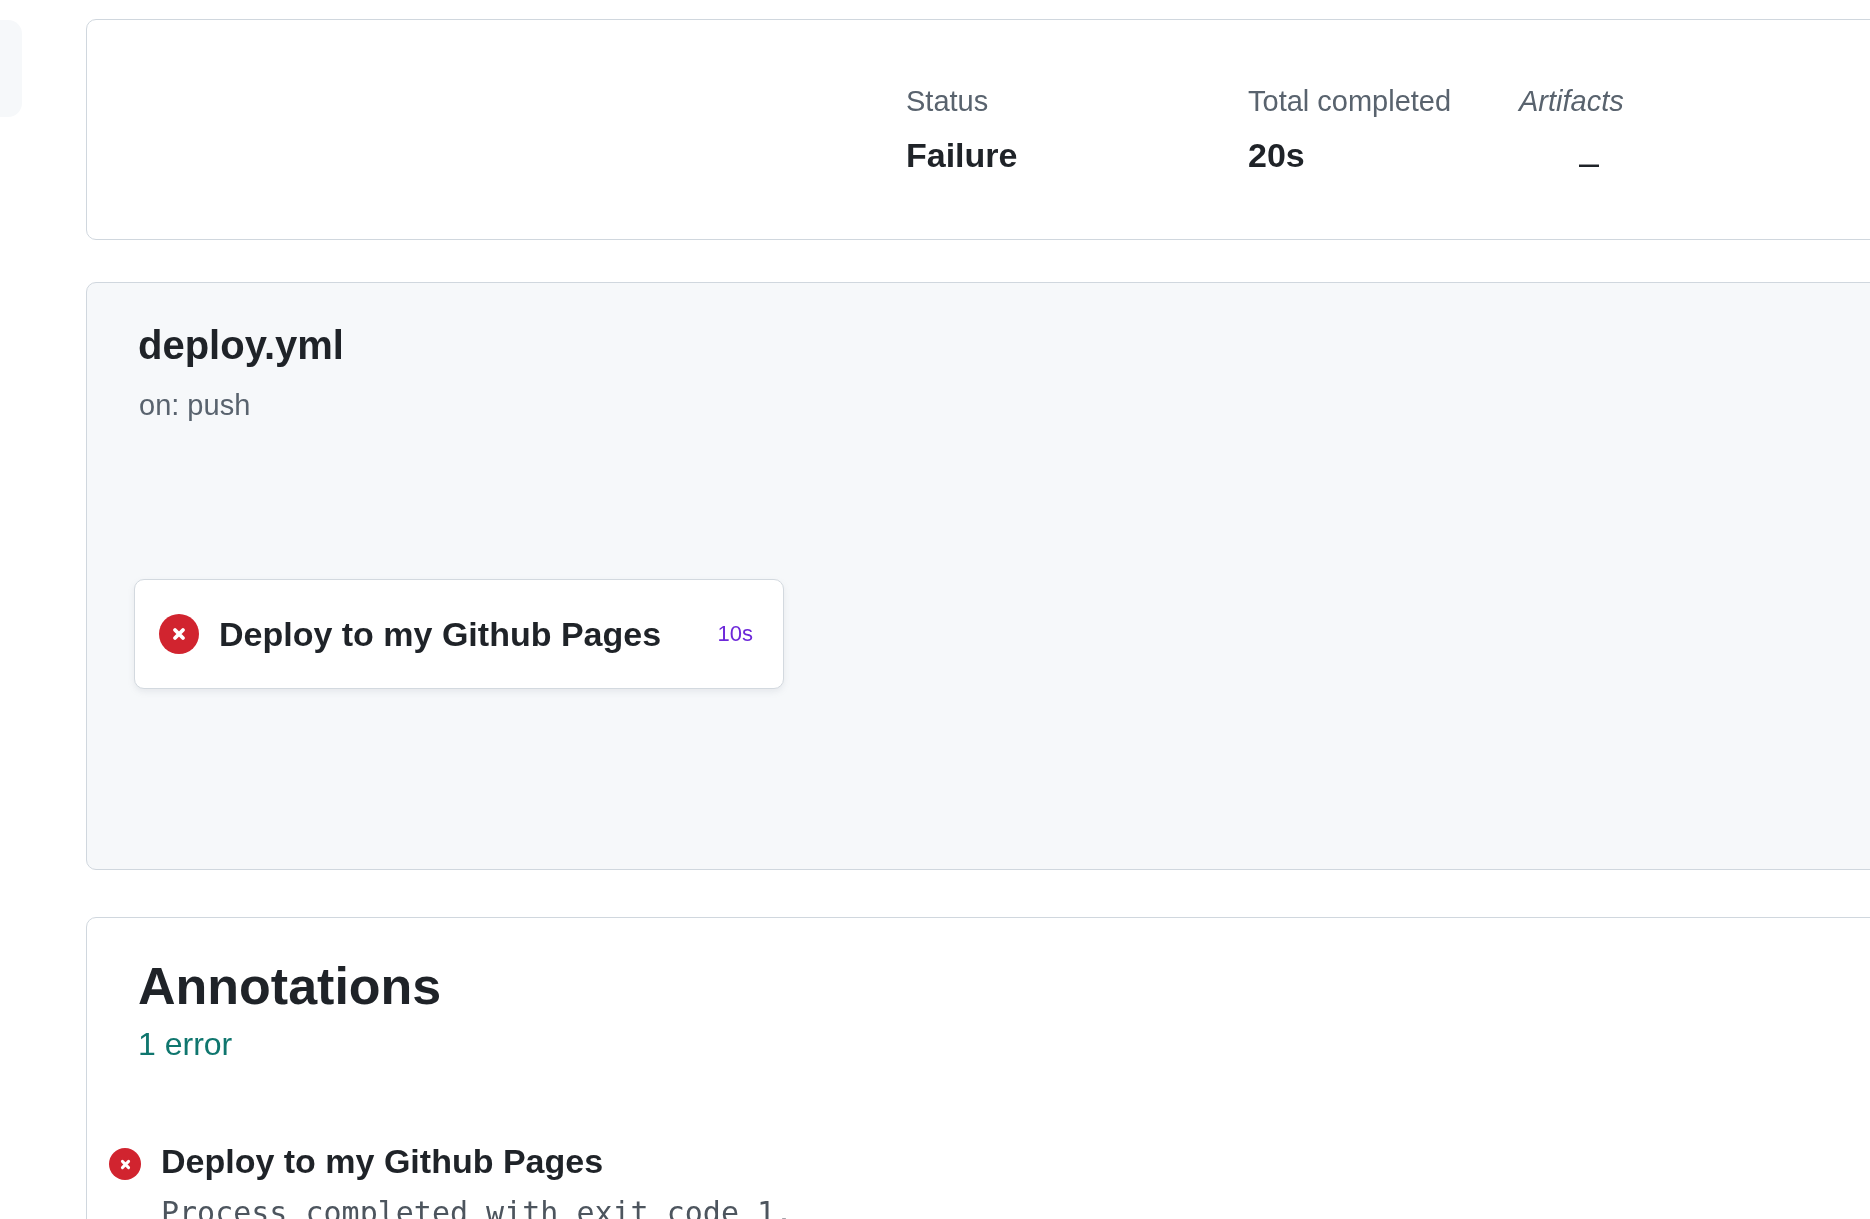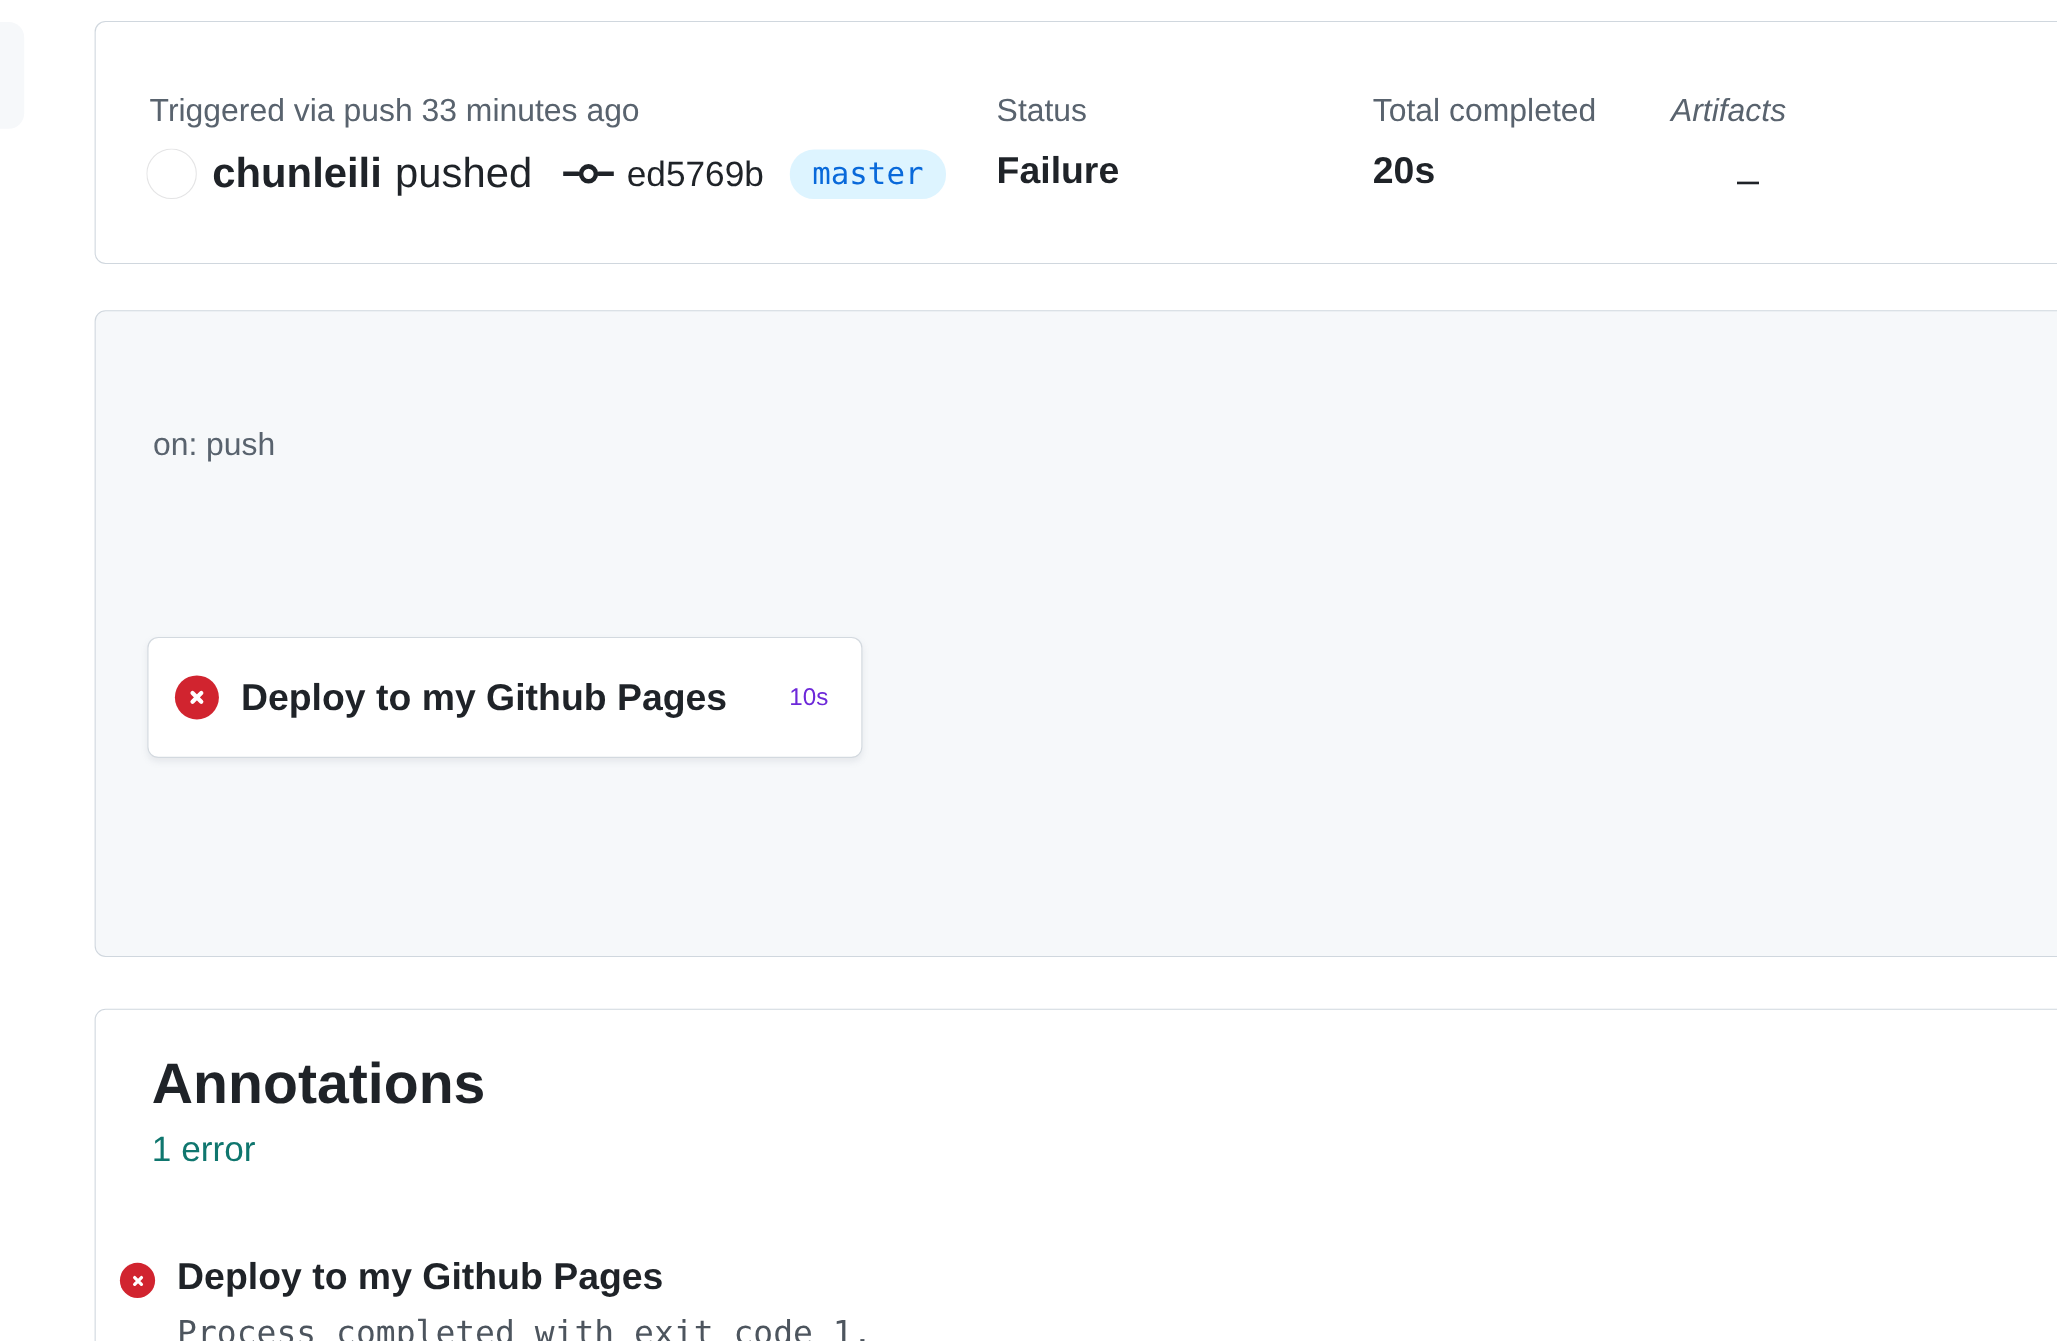--- a/index.html
+++ b/index.html
@@ -159,46 +159,32 @@
   .x-circle svg { display: block; }
 </style>
 </head>
 <body>
 
 <div class="page">
 
   <div class="side-fragment"></div>
 
   <section class="card summary-card">
-    <div class="muted-label triggered-label">Triggered via push 33 minutes ago</div>
     <div class="muted-label lbl-status">Status</div>
     <div class="muted-label lbl-duration">Total completed</div>
     <div class="muted-label lbl-artifacts">Artifacts</div>
 
-    <div class="actor-row">
-      <span class="avatar"></span>
-      <span class="actor-name">chunleili</span>
-      <span class="actor-action">pushed</span>
-      <span class="commit-icon">
-        <svg width="46" height="30" viewBox="0 0 24 16">
-          <line x1="0" y1="8" x2="7" y2="8" stroke="#1f2328" stroke-width="2.2" stroke-linecap="round"></line>
-          <circle cx="12" cy="8" r="3.6" fill="none" stroke="#1f2328" stroke-width="2.2"></circle>
-          <line x1="17" y1="8" x2="24" y2="8" stroke="#1f2328" stroke-width="2.2" stroke-linecap="round"></line>
-        </svg>
-      </span>
-      <span class="commit-sha">ed5769b</span>
-      <span class="branch-badge">master</span>
-    </div>
 
     <div class="summary-value val-status">Failure</div>
     <div class="summary-value val-duration">20s</div>
     <div class="summary-value val-artifacts">–</div>
   </section>
 
   <section class="card graph-card">
+    <h2 class="workflow-file">deploy.yml</h2>
     <div class="workflow-trigger">on: push</div>
 
     <div class="job-card">
       <span class="x-circle size-40">
         <svg width="22" height="22" viewBox="0 0 16 16">
           <path d="M5.1 5.1 L10.9 10.9 M10.9 5.1 L5.1 10.9" stroke="#ffffff" stroke-width="2.8" stroke-linecap="round"></path>
         </svg>
       </span>
       <span class="job-name">Deploy to my Github Pages</span>
       <span class="job-duration">10s</span>

